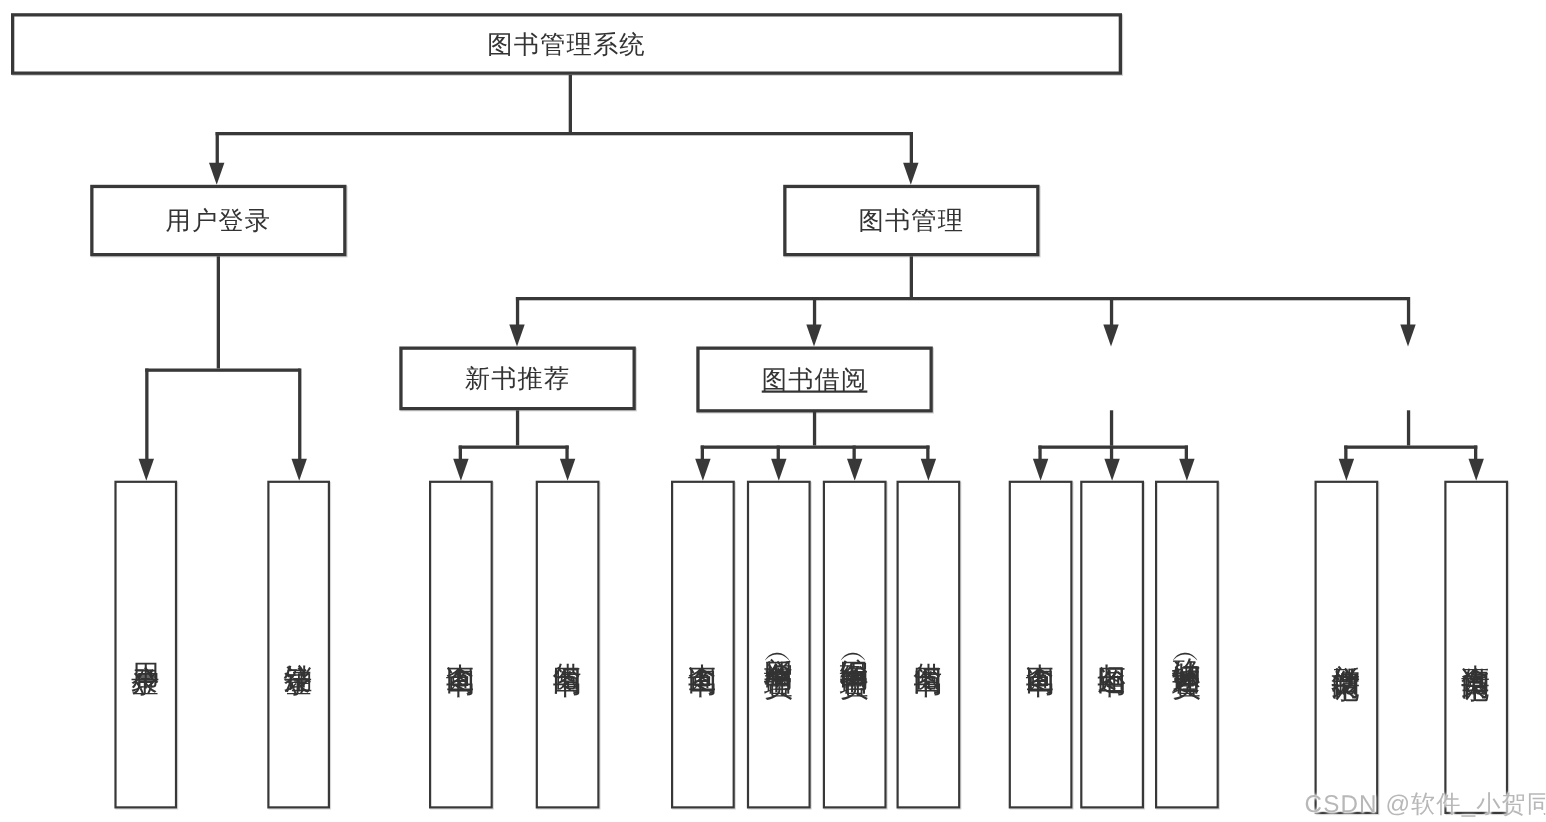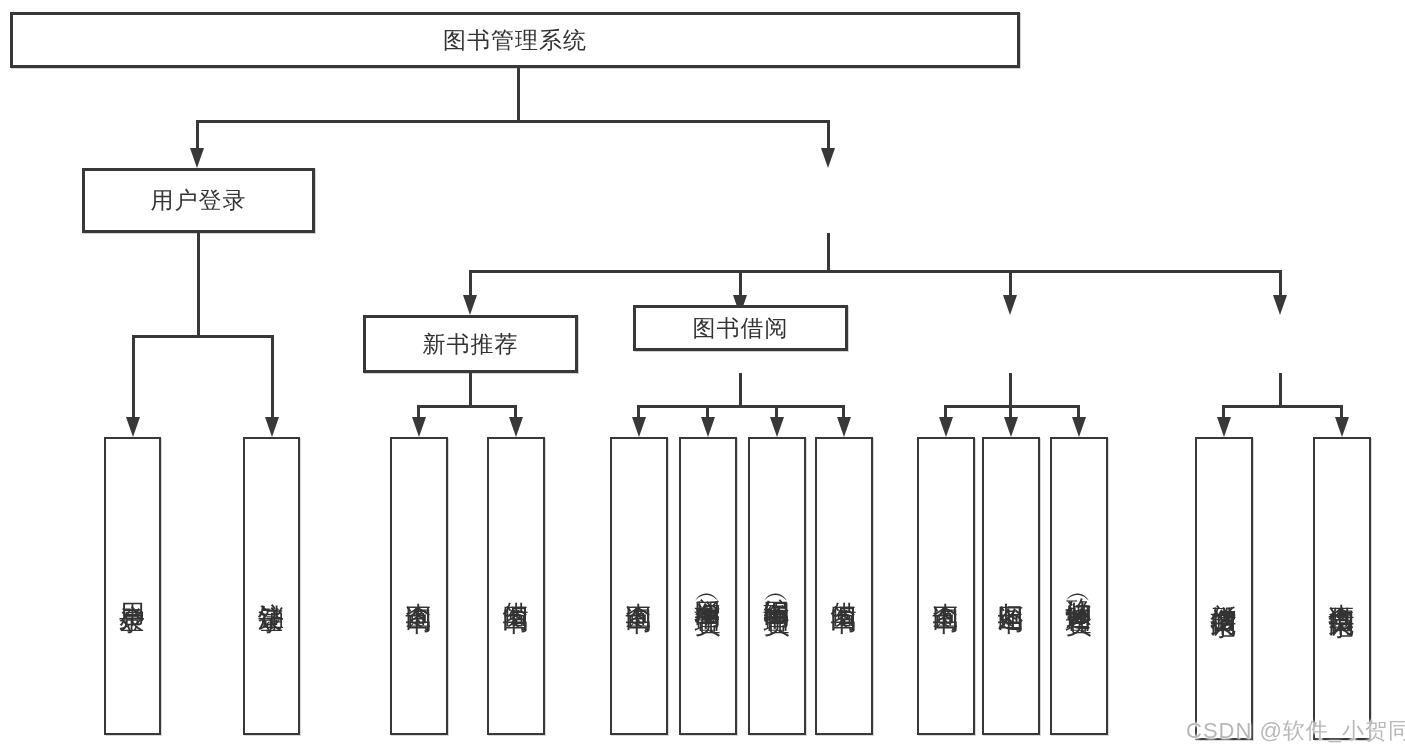--- a/index.html
+++ b/index.html
@@ -52,20 +52,23 @@
   <div class="vline" style="left:517px;top:68px;height:52px;"></div>
   <div class="hline" style="left:196px;top:120px;width:634px;"></div>
   <div class="vline" style="left:196px;top:120px;height:29px;"></div>
   <div class="arrow" style="left:190px;top:148px;"></div>
   <div class="vline" style="left:827px;top:120px;height:29px;"></div>
   <div class="arrow" style="left:821px;top:148px;"></div>
 
   <div class="hbox" style="left:82px;top:168px;width:233px;height:65px;">
     <span>用户登录</span>
   </div>
+  <div class="hbox" style="left:712px;top:168px;width:233px;height:65px;">
+    <span>图书管理</span>
+  </div>
 
   <div class="vline" style="left:197px;top:233px;height:102px;"></div>
   <div class="hline" style="left:132px;top:335px;width:141px;"></div>
   <div class="vline" style="left:132px;top:335px;height:83px;"></div>
   <div class="arrow" style="left:126px;top:417px;"></div>
   <div class="vline" style="left:271px;top:335px;height:83px;"></div>
   <div class="arrow" style="left:265px;top:417px;"></div>
 
   <div class="vline" style="left:827px;top:233px;height:37px;"></div>
   <div class="hline" style="left:469px;top:270px;width:812px;"></div>
@@ -74,21 +77,21 @@
   <div class="vline" style="left:739px;top:270px;height:27px;"></div>
   <div class="arrow" style="left:733px;top:295px;"></div>
   <div class="vline" style="left:1009px;top:270px;height:27px;"></div>
   <div class="arrow" style="left:1003px;top:295px;"></div>
   <div class="vline" style="left:1279px;top:270px;height:27px;"></div>
   <div class="arrow" style="left:1273px;top:295px;"></div>
 
   <div class="hbox" style="left:363px;top:315px;width:215px;height:58px;">
     <span>新书推荐</span>
   </div>
-  <div class="hbox" style="left:633px;top:305px;width:215px;height:46px;">
+  <div class="hbox" style="left:633px;top:315px;width:215px;height:60px;text-decoration:underline;">
     <span>图书借阅</span>
   </div>
 
   <div class="vline" style="left:469px;top:373px;height:32px;"></div>
   <div class="hline" style="left:417px;top:405px;width:100px;"></div>
   <div class="vline" style="left:417px;top:405px;height:13px;"></div>
   <div class="arrow" style="left:412px;top:417px;"></div>
   <div class="vline" style="left:514px;top:405px;height:13px;"></div>
   <div class="arrow" style="left:509px;top:417px;"></div>
 

